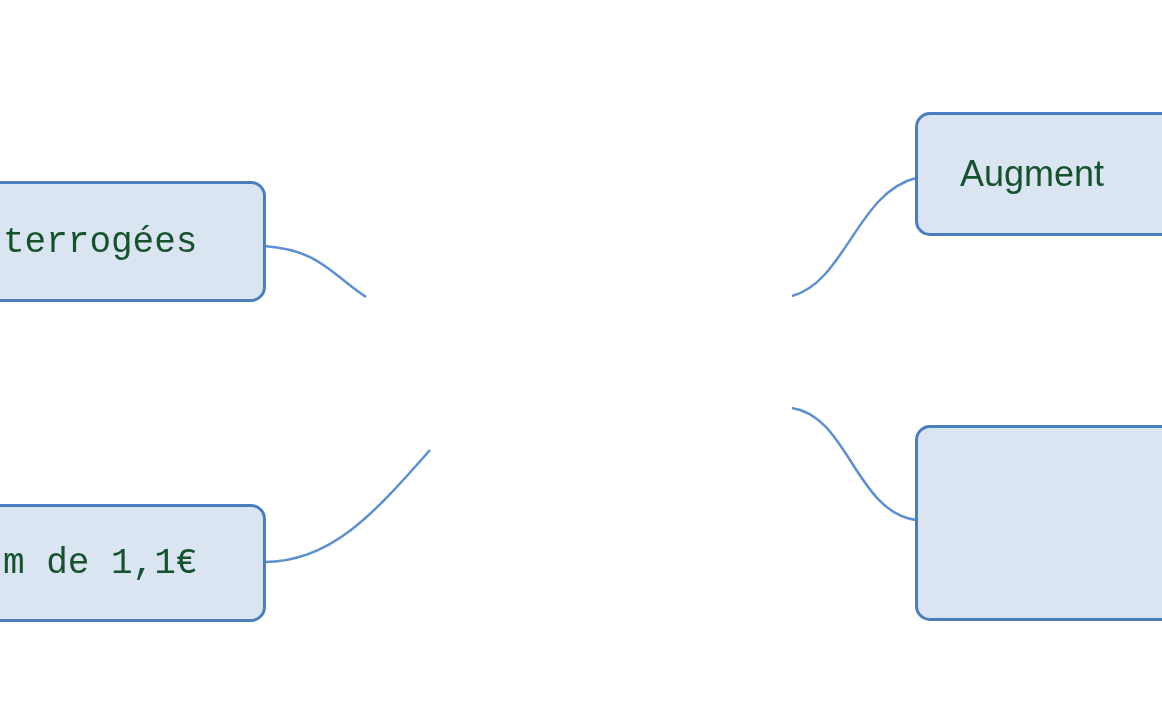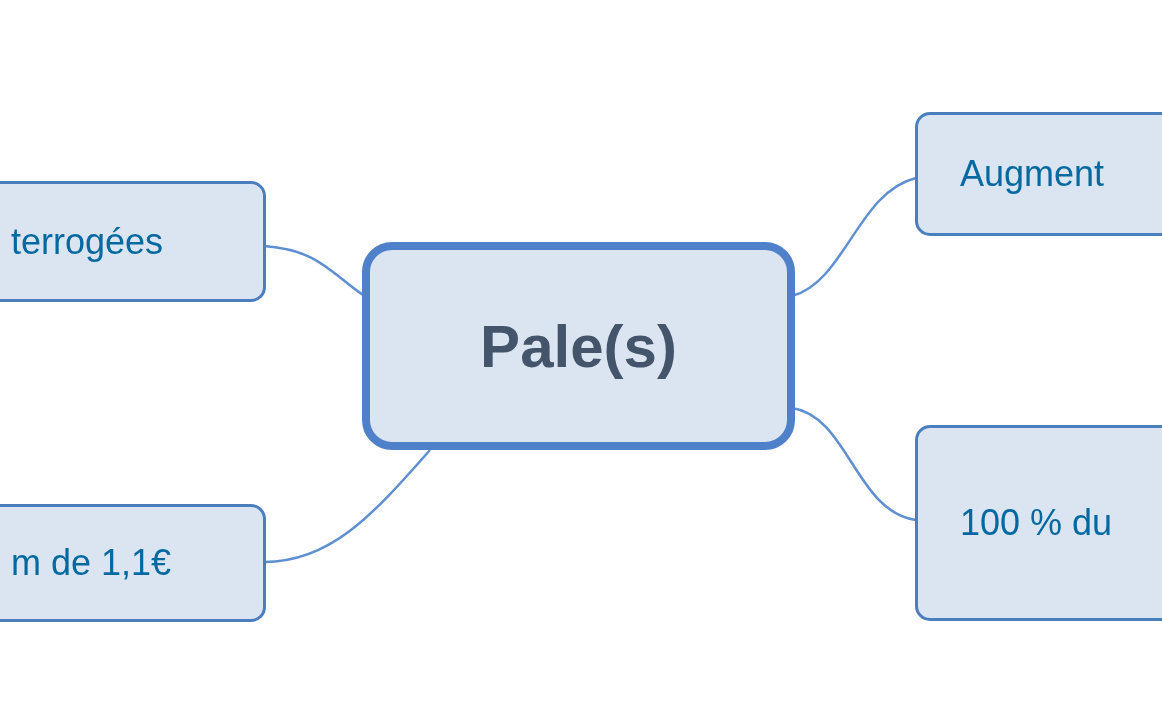--- a/index.html
+++ b/index.html
@@ -47,31 +47,32 @@
     font-size: 60px;
     font-weight: bold;
     color: #44546a;
     white-space: nowrap;
   }
   .branch-label {
     position: absolute;
     top: 50%;
     transform: translateY(-50%);
     font-size: 36px;
-    color: #0369a1;
+    color: #14532d;
     white-space: nowrap;
   }
   .node.tl { left: -210px; top: 181px; width: 476px; height: 121px; }
   .node.bl { left: -210px; top: 504px; width: 476px; height: 118px; }
   .node.tr { left: 915px; top: 112px; width: 480px; height: 124px; }
   .node.br { left: 915px; top: 425px; width: 480px; height: 196px; }
 
   .node.tl .branch-label,
   .node.bl .branch-label {
-    left: 218px; 
+    left: 210px; 
+    font-family: Liberation Mono, monospace;
   }
   .node.tr .branch-label,
   .node.br .branch-label {
     left: 42px;
   }
   .node.br .branch-label {
     line-height: 70px;
   }
 </style>
 </head>
@@ -87,27 +88,23 @@
   </svg>
 
   <div class="node tl">
     <span class="branch-label">terrogées</span>
   </div>
 
   <div class="node bl">
     <span class="branch-label">m de 1,1€</span>
   </div>
 
-  <div class="node central">
-    <span class="central-label">Pale(s)</span>
-  </div>
 
   <div class="node tr">
     <span class="branch-label">Augment</span>
   </div>
 
   <div class="node br">
     <span class="branch-label">
-      <span style="display:block">100 % du</span>
     </span>
   </div>
 
 </div>
 
 </body></html>

